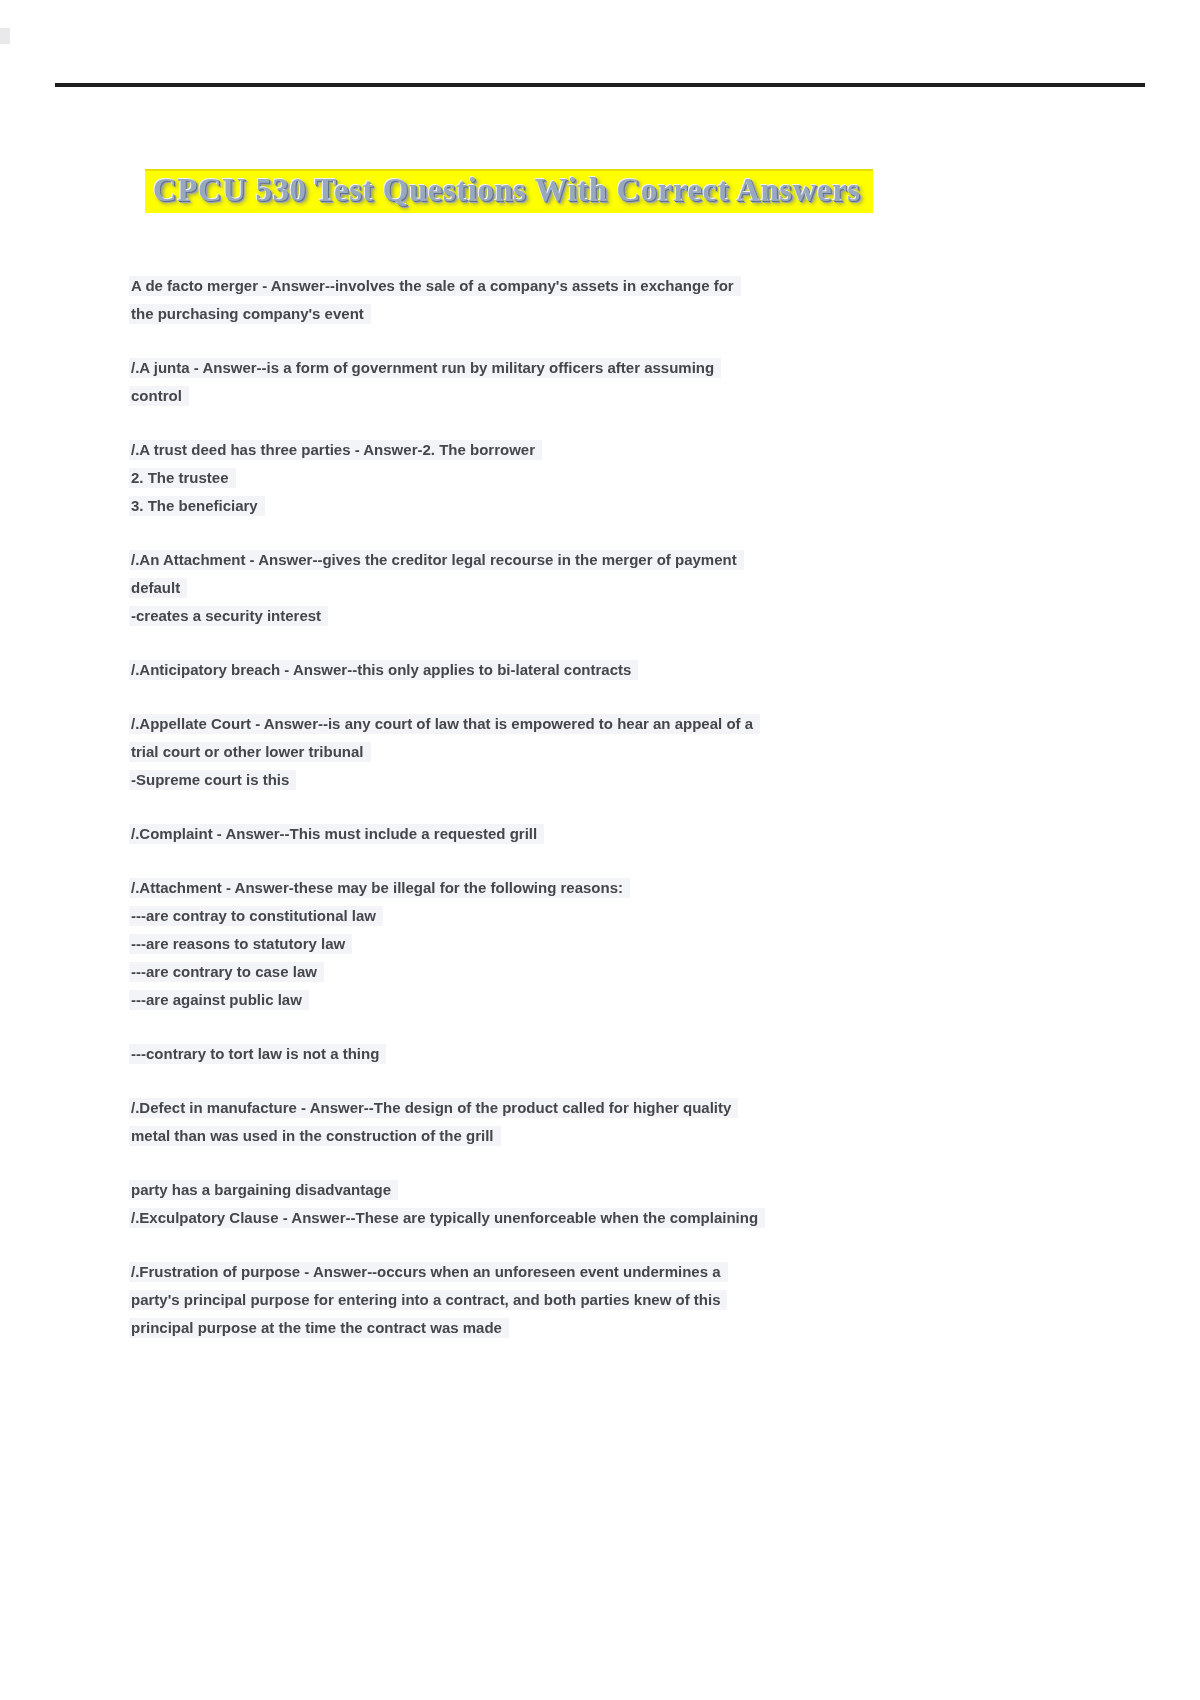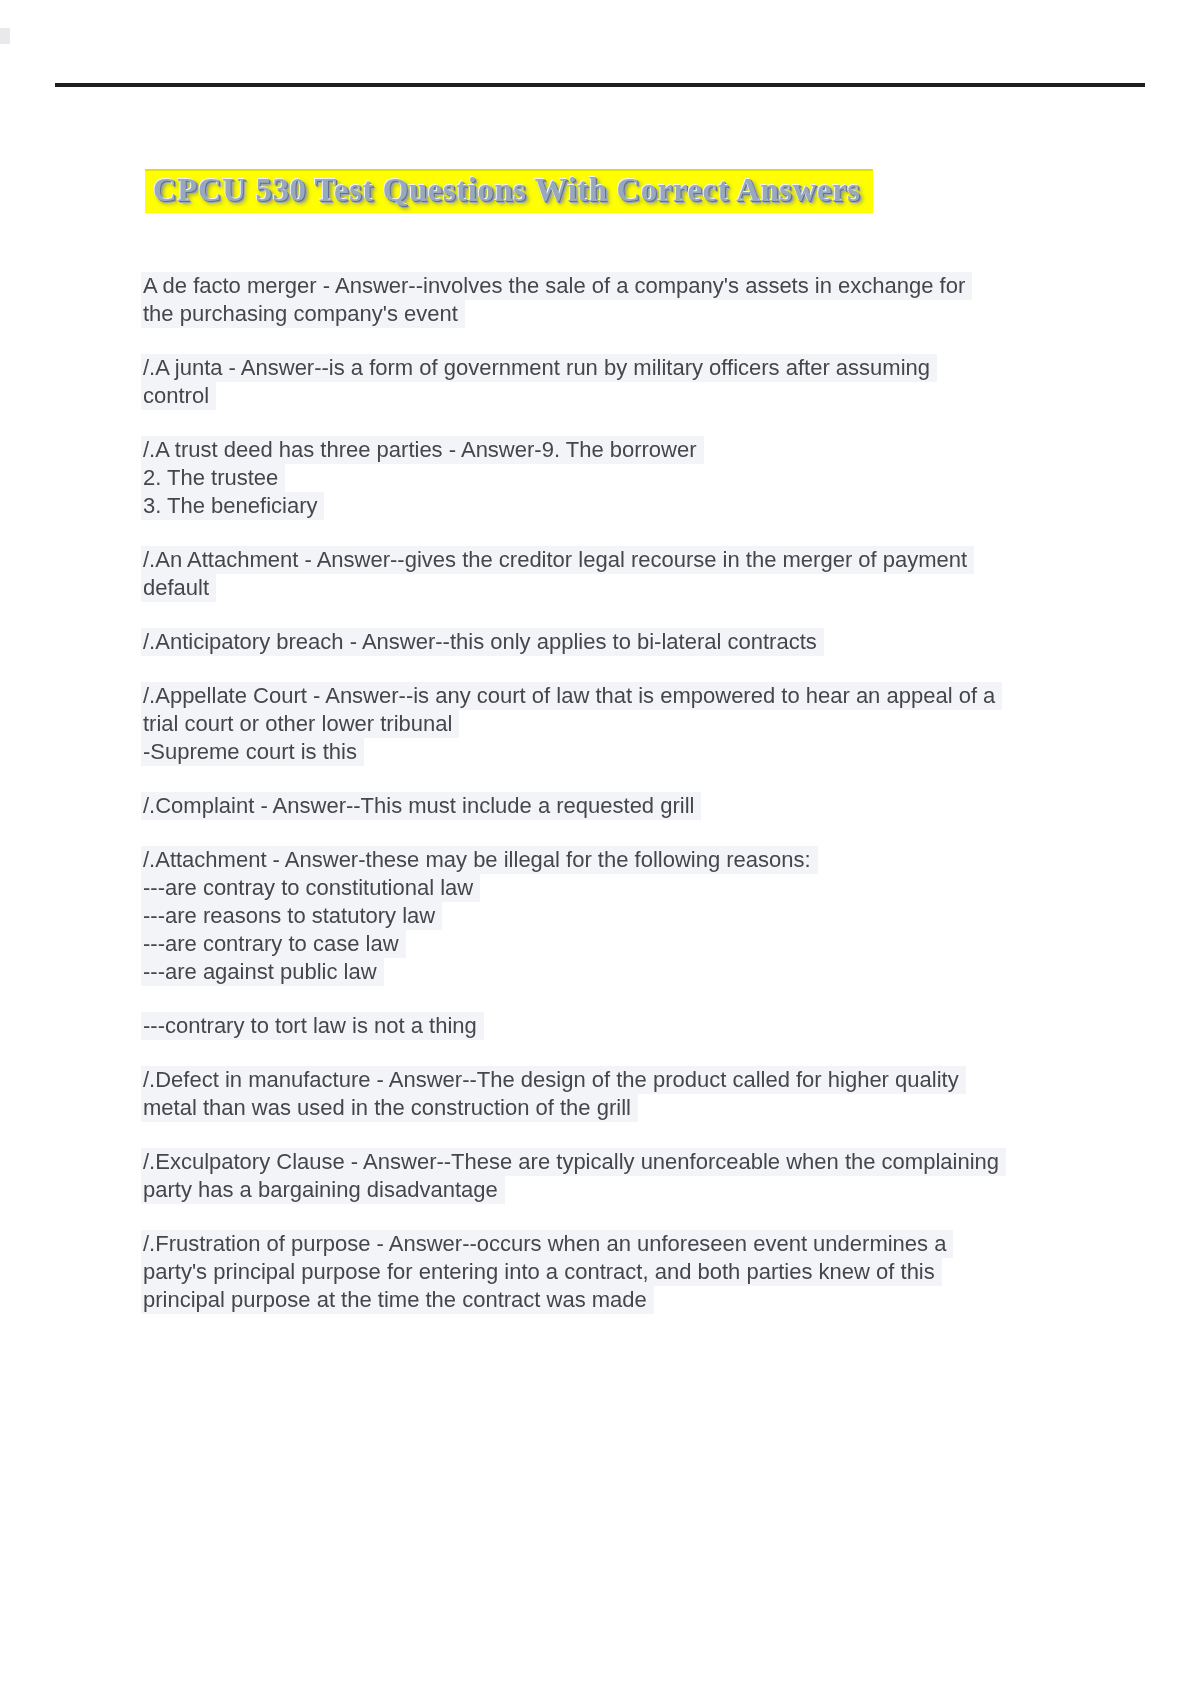--- a/index.html
+++ b/index.html
@@ -51,26 +51,27 @@
     color: var(--title-color, #98a8bd);
     text-shadow:
       -1px -1px 0 #eef3f8,
        1px  1px 0 #63718a,
        2px  2px 0 #9aa3b4,
        3px  3px 4px rgba(100,110,130,0.75);
     white-space: nowrap;
   }
   #document-body {
     position: absolute;
-    left: 141px;
+    left: 129px;
     top: 244px;
     width: 960px;
-    font-size: 22px;
+    font-size: 15px;
     line-height: 28px;
     color: var(--body-color, #45464b);
+    font-weight: bold;
   }
   .para { margin: 0 0 26px 0; }
   .para:last-child { margin-bottom: 0; }
   .line { white-space: nowrap; }
   .line .hl {
     background: var(--line-hl, #f3f4f8);
     padding: 1px 7px 2px 2px;
   }
 </style>
 </head>
@@ -88,27 +89,28 @@
 
   <div class="para">
         <div class="line"><span class="hl">A de facto merger - Answer--involves the sale of a company's assets in exchange for</span></div>
         <div class="line"><span class="hl">the purchasing company's event</span></div>
       </div>
       <div class="para">
         <div class="line"><span class="hl">/.A junta - Answer--is a form of government run by military officers after assuming</span></div>
         <div class="line"><span class="hl">control</span></div>
       </div>
       <div class="para">
-        <div class="line"><span class="hl">/.A trust deed has three parties - Answer-9. The borrower</span></div>
+        <div class="line"><span class="hl">/.A trust deed has three parties - Answer-2. The borrower</span></div>
         <div class="line"><span class="hl">2. The trustee</span></div>
         <div class="line"><span class="hl">3. The beneficiary</span></div>
       </div>
       <div class="para">
         <div class="line"><span class="hl">/.An Attachment - Answer--gives the creditor legal recourse in the merger of payment</span></div>
         <div class="line"><span class="hl">default</span></div>
+        <div class="line"><span class="hl">-creates a security interest</span></div>
       </div>
       <div class="para">
         <div class="line"><span class="hl">/.Anticipatory breach - Answer--this only applies to bi-lateral contracts</span></div>
       </div>
       <div class="para">
         <div class="line"><span class="hl">/.Appellate Court - Answer--is any court of law that is empowered to hear an appeal of a</span></div>
         <div class="line"><span class="hl">trial court or other lower tribunal</span></div>
         <div class="line"><span class="hl">-Supreme court is this</span></div>
       </div>
       <div class="para">
@@ -122,22 +124,22 @@
         <div class="line"><span class="hl">---are against public law</span></div>
       </div>
       <div class="para">
         <div class="line"><span class="hl">---contrary to tort law is not a thing</span></div>
       </div>
       <div class="para">
         <div class="line"><span class="hl">/.Defect in manufacture - Answer--The design of the product called for higher quality</span></div>
         <div class="line"><span class="hl">metal than was used in the construction of the grill</span></div>
       </div>
       <div class="para">
+        <div class="line"><span class="hl">party has a bargaining disadvantage</span></div>
         <div class="line"><span class="hl">/.Exculpatory Clause - Answer--These are typically unenforceable when the complaining</span></div>
-        <div class="line"><span class="hl">party has a bargaining disadvantage</span></div>
       </div>
       <div class="para">
         <div class="line"><span class="hl">/.Frustration of purpose - Answer--occurs when an unforeseen event undermines a</span></div>
         <div class="line"><span class="hl">party's principal purpose for entering into a contract, and both parties knew of this</span></div>
         <div class="line"><span class="hl">principal purpose at the time the contract was made</span></div>
       </div>
     </div>
 
   <div id="bottom-rule" class="rule"></div>
 </div>

